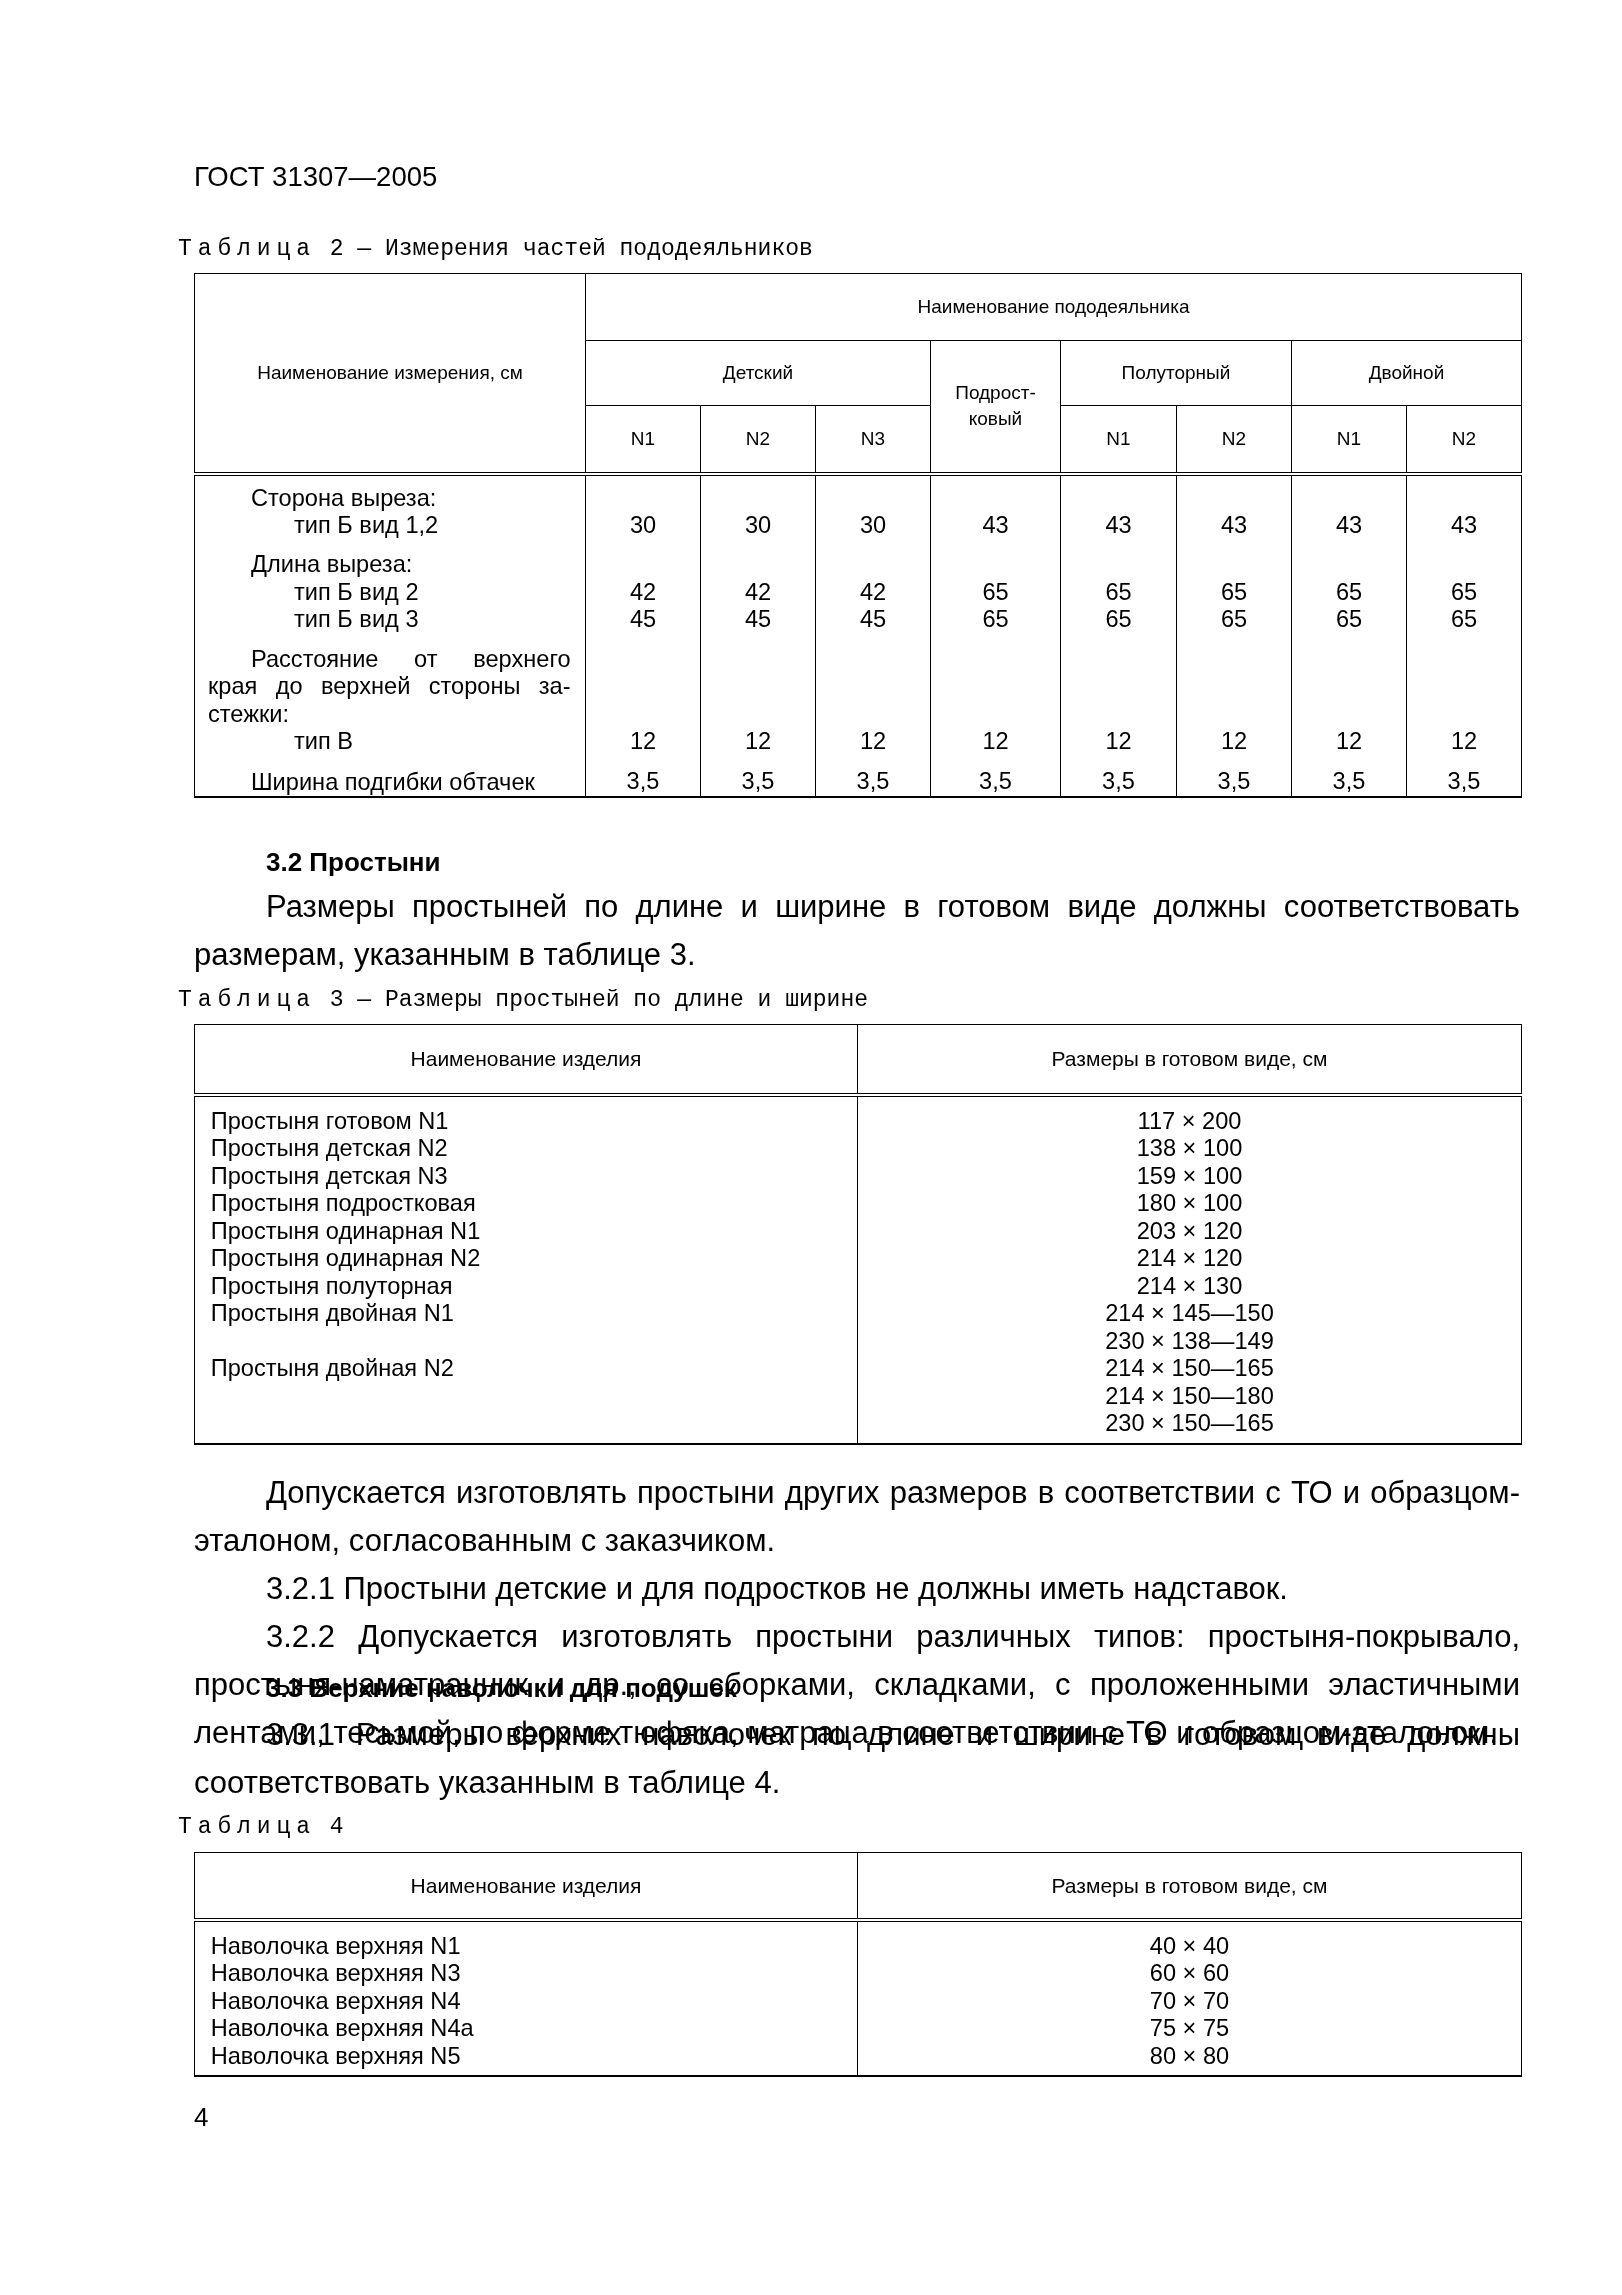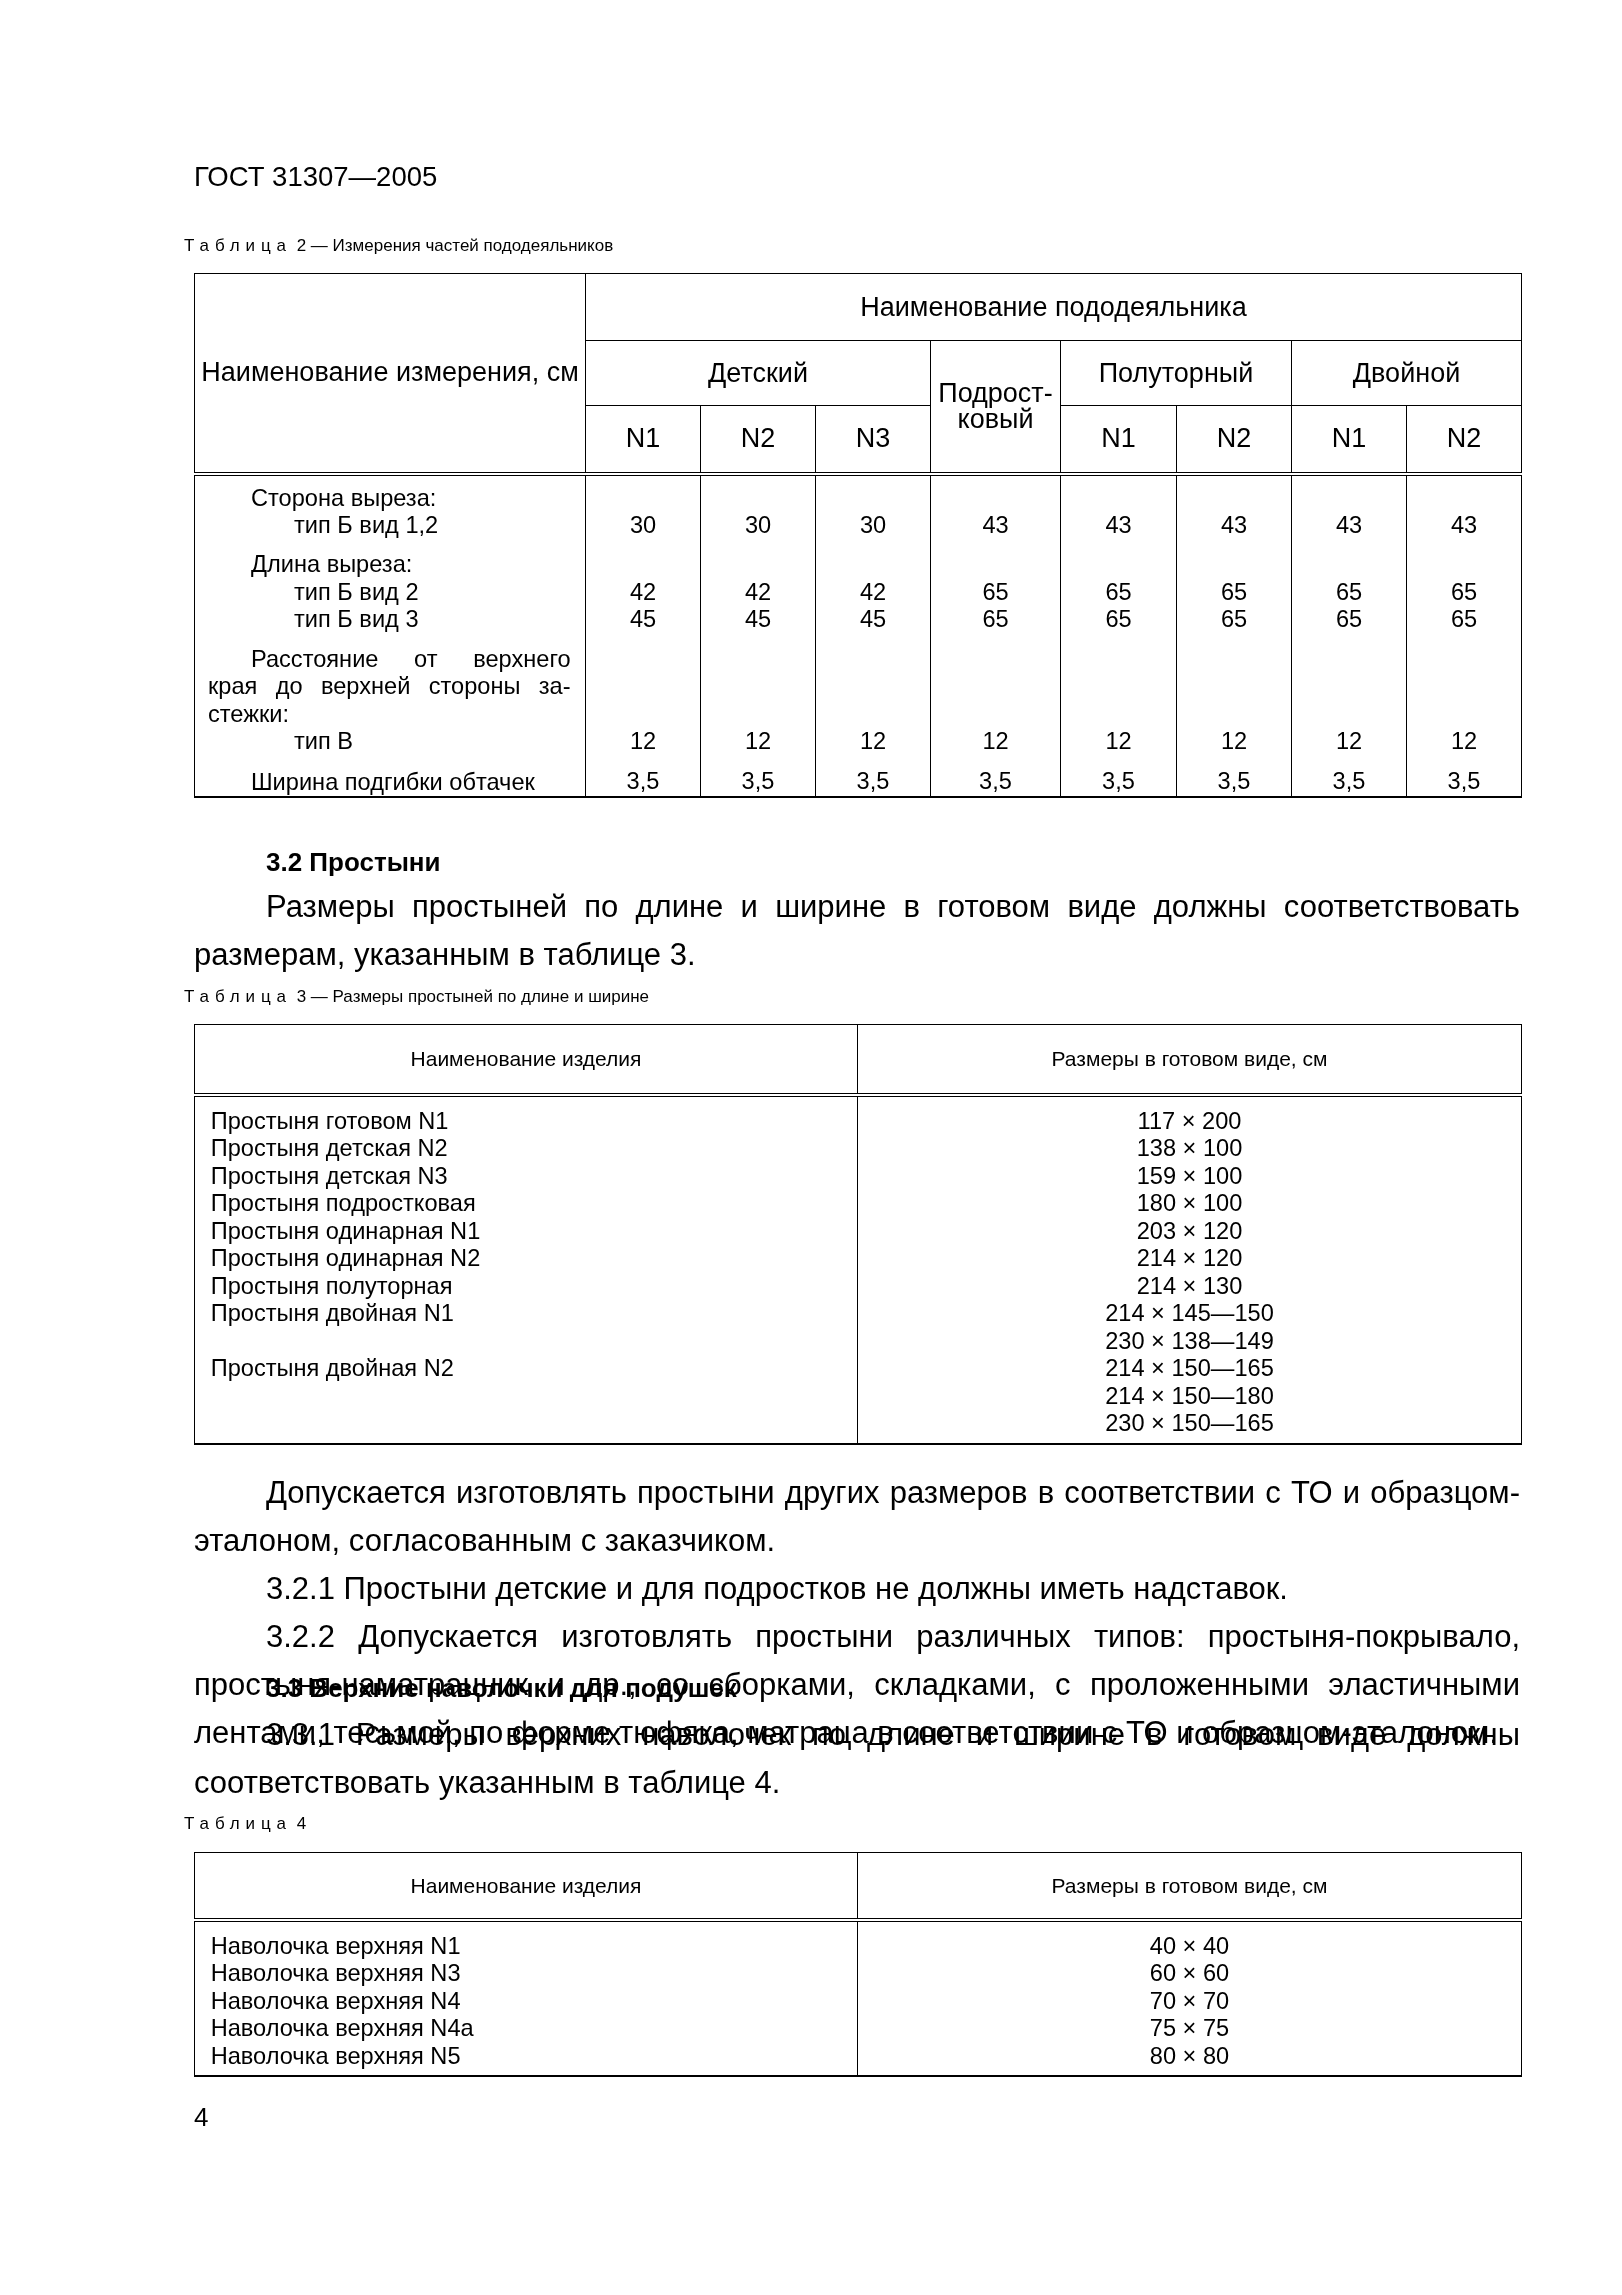--- a/index.html
+++ b/index.html
@@ -1,26 +1,26 @@
 <!DOCTYPE html>
 <html style="font-size:10.5px"><head>
 <meta charset="utf-8">
 <style>
   html, body { margin: 0; padding: 0; background: #ffffff; }
   body { width: 1623px; height: 2295px; position: relative; overflow: hidden;
          font-family: "Liberation Sans", sans-serif; color: #000; }
   .abs { position: absolute; }
   .doc-id { left: 194px; top: 161px; font-size: 27.5px; font-weight: normal; letter-spacing: 0px; }
-  .caption { left: 184px; font-size: 17px; white-space: nowrap; }
+  .caption { left: 178px; font-size: 23px; white-space: nowrap; font-family: Liberation Mono, monospace; }
   .caption .sp { letter-spacing: 5.9px; }
   table { border-collapse: collapse; position: absolute; left: 194px; width: 1326px; table-layout: fixed; }
   td, th { font-weight: normal; padding: 0; }
   
   #t2 { top: 273px; }
-  #t2 th { font-size: 27px; border: 1.3px solid #000; text-align: center; vertical-align: middle; }
+  #t2 th { font-size: 19px; border: 1.3px solid #000; text-align: center; vertical-align: middle; }
   #t2 .h1 { height: 67px; }
   #t2 .h2 { height: 65px; }
   #t2 .h3 { height: 68px; }
   #t2 .h3 th, #t2 .sub { border-left: 0.7px solid #000; border-right: 0.7px solid #000; }
   #t2 thead tr:last-child th, #t2 th.tall { border-bottom: 4.6px double #000; }
   #t2 td { font-size: 23.6px; line-height: 27.5px; border-left: 1.3px solid #000; border-right: 1.3px solid #000; vertical-align: top; text-align: center; }
   #t2 td.thin { border-left: 0.7px solid #000; border-right: 0.7px solid #000; }
   #t2 tbody tr:last-child td { border-bottom: 2px solid #000; }
   #t2 td.lbl { text-align: left; padding-left: 56px; }
   #t2 td.lbl .ind { padding-left: 43px; }

